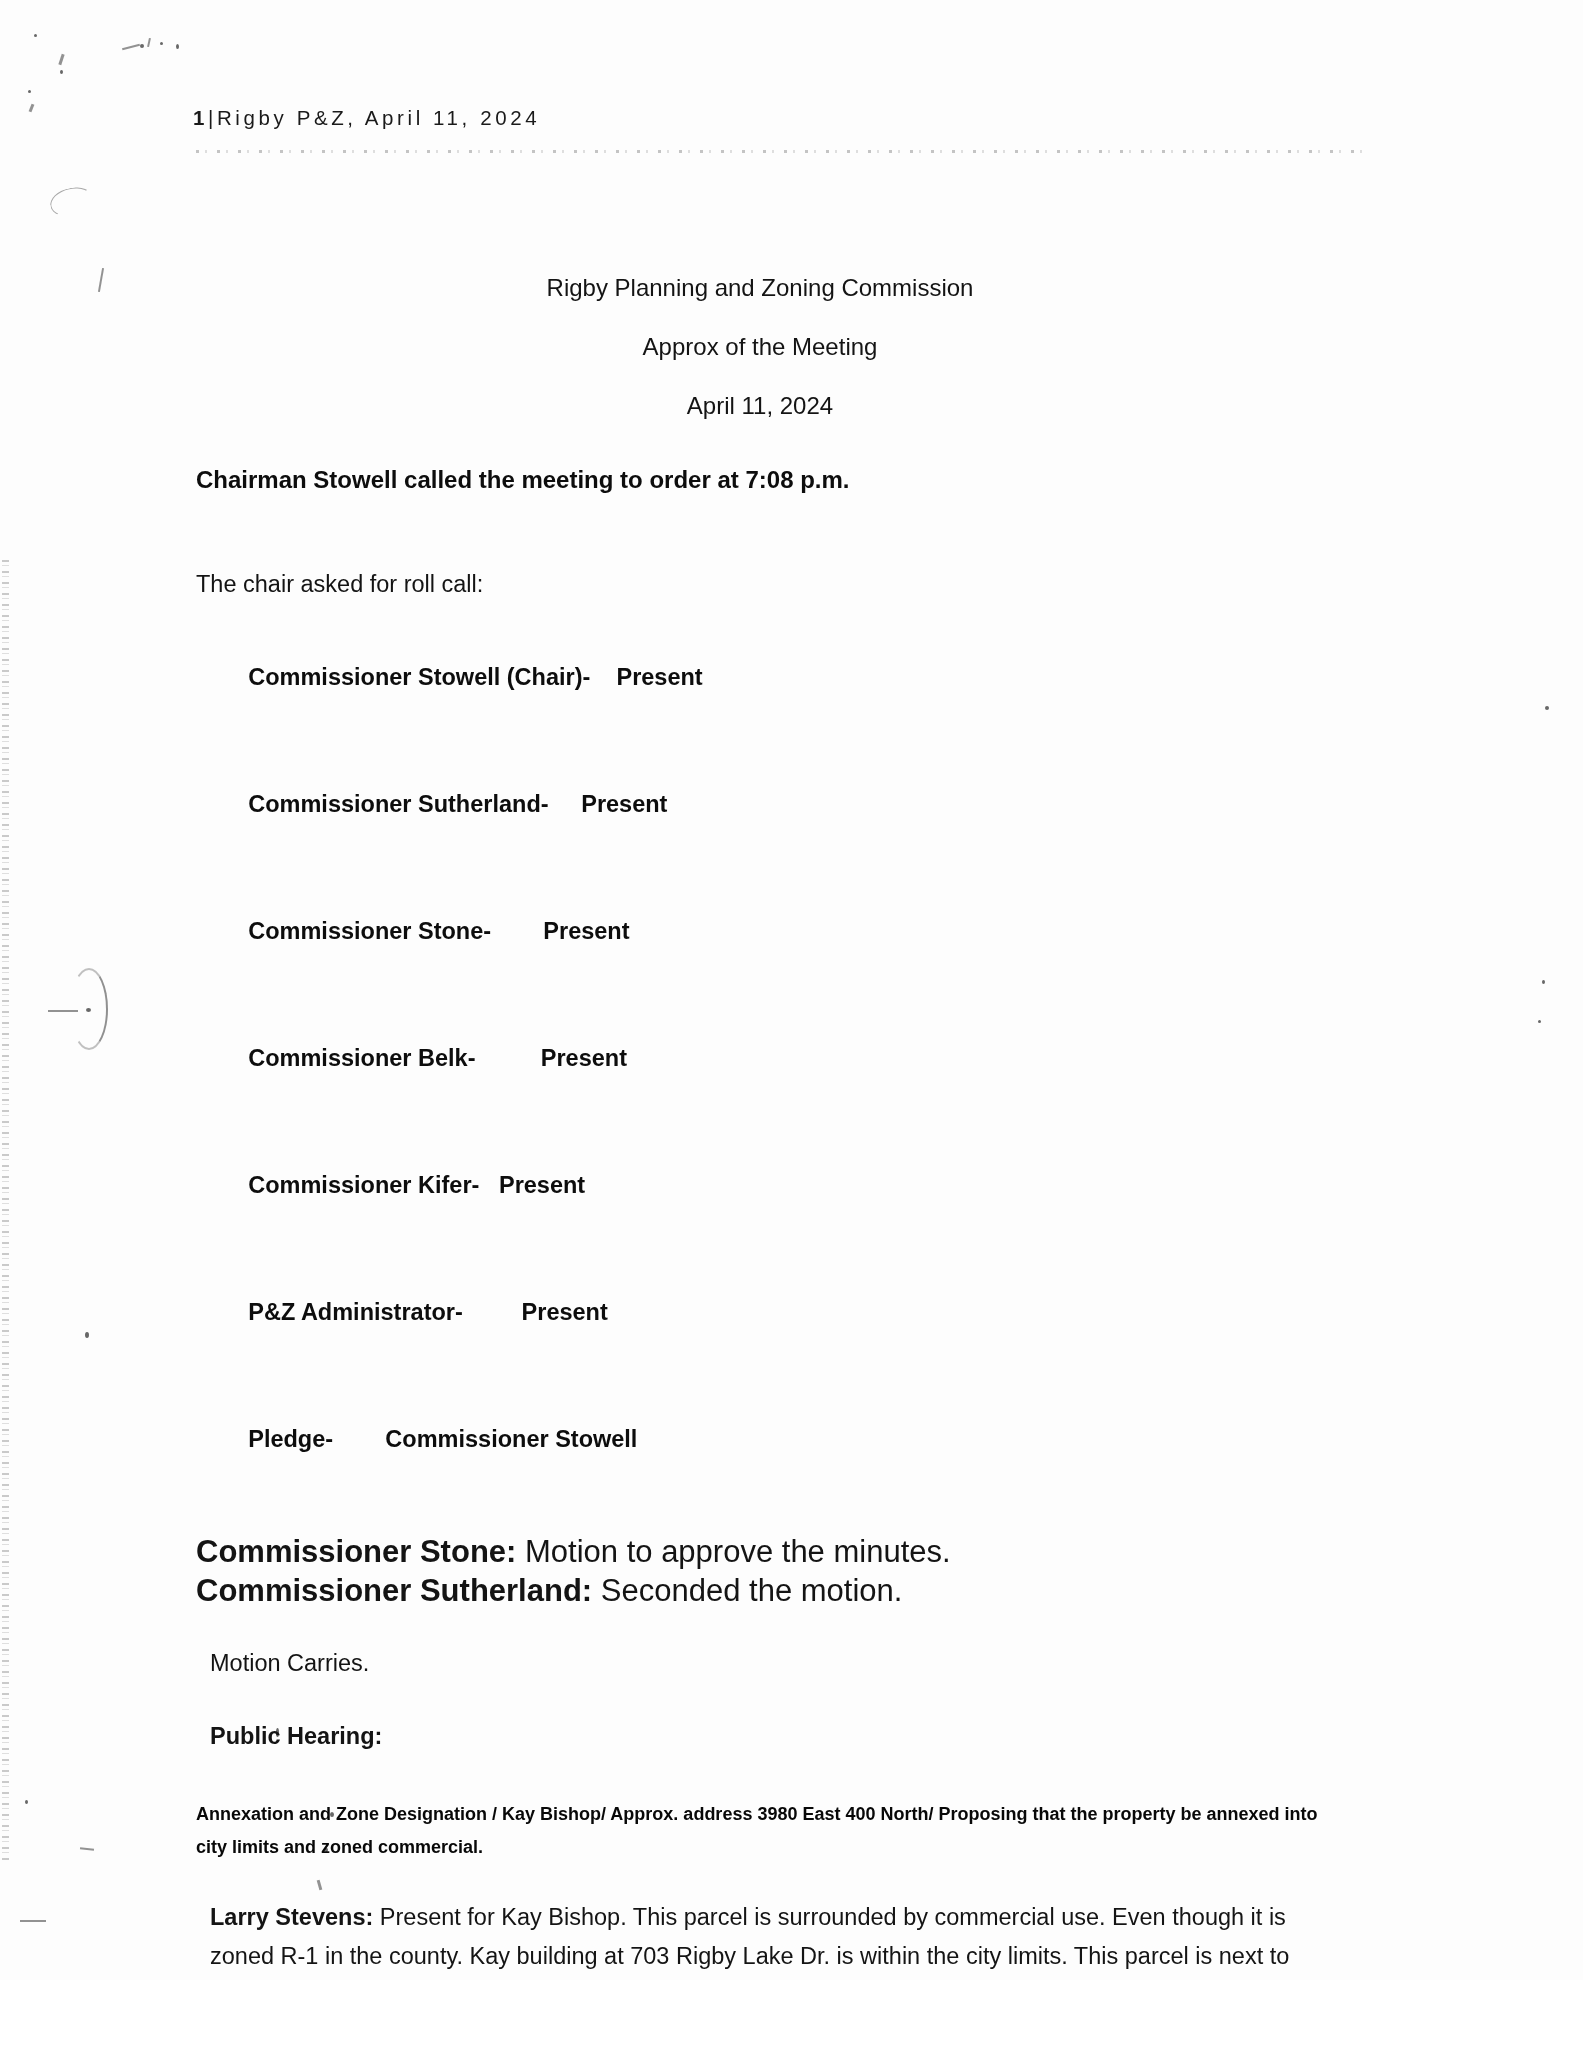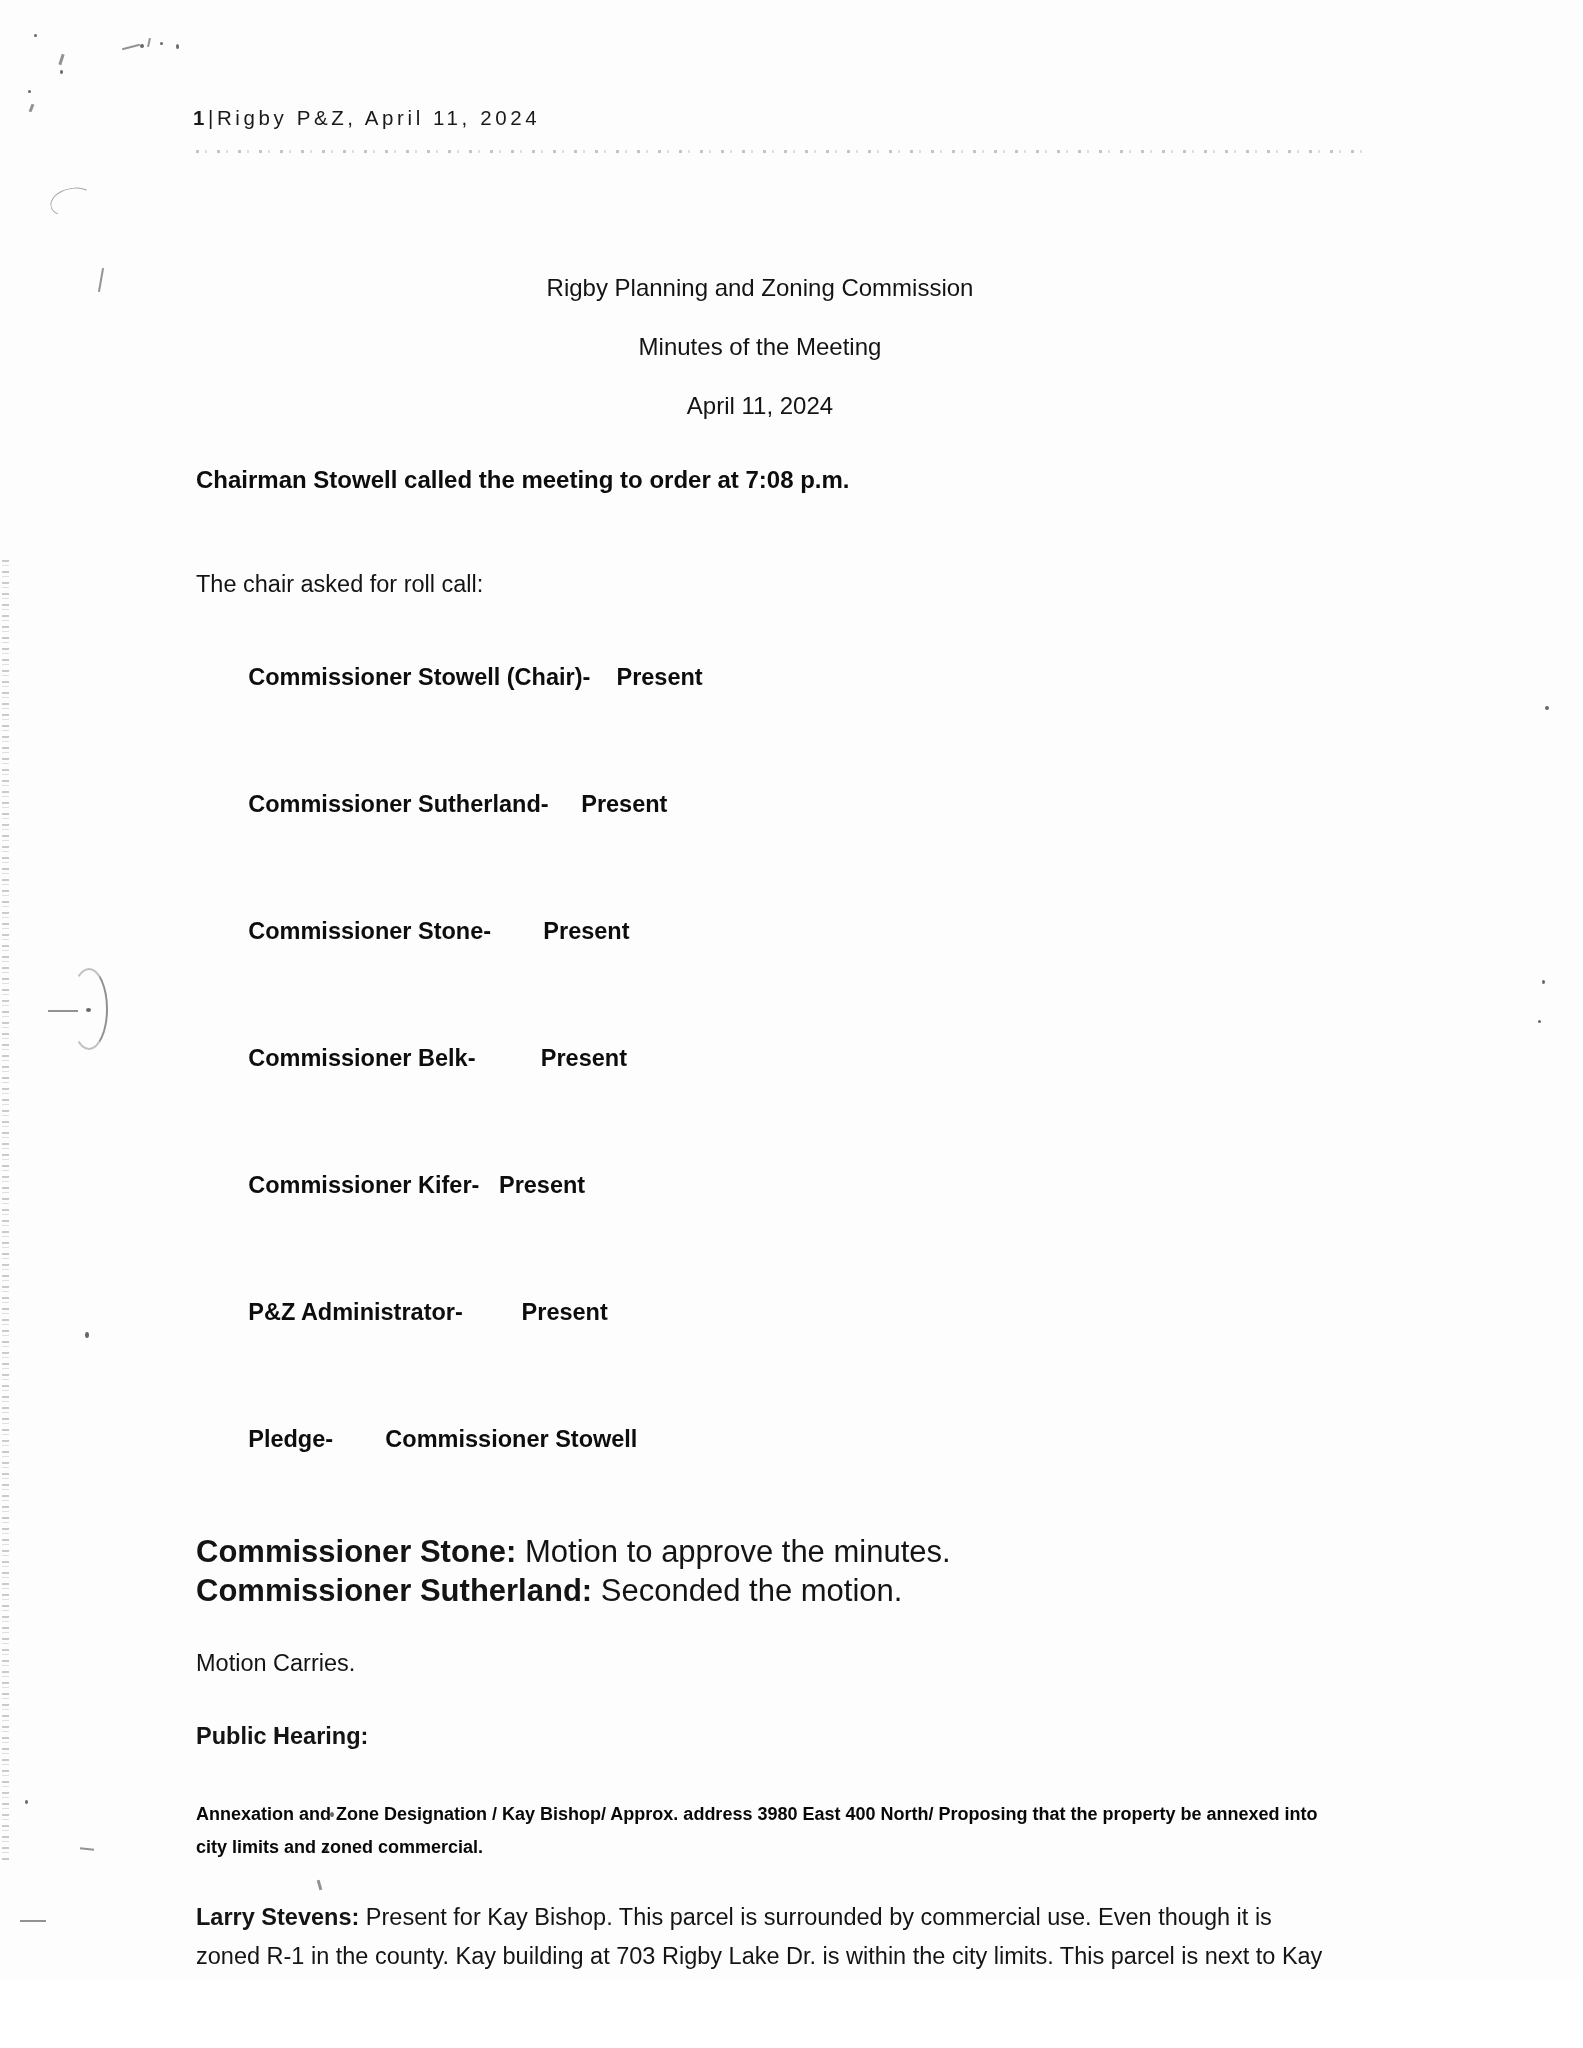--- a/index.html
+++ b/index.html
@@ -101,21 +101,21 @@
     font-size: 24px;
     line-height: 59px;
     color: #141414;
   }
   .title-block { margin-top: 18px; }
 
   .para {
     font-size: 23.5px;
     line-height: 39px;
     color: #141414;
-    margin: 0;
+    margin: 14px;
   }
   .b { font-weight: bold; }
 
   .lead-bold {
     font-size: 24px;
     font-weight: bold;
     line-height: 34px;
     margin-top: 28px;
     color: #0d0d0d;
   }
@@ -187,21 +187,21 @@
 
   <div class="page-header">
     <span class="pnum">1</span><span>|</span><span>Rigby P&amp;Z, April 11, 2024</span>
   </div>
   <div class="header-rule"></div>
 
   <div class="doc">
 
     <div class="title-block">
       <div class="center-line">Rigby Planning and Zoning Commission</div>
-      <div class="center-line">Minutes of the Meeting</div>
+      <div class="center-line">Approx of the Meeting</div>
       <div class="center-line">April 11, 2024</div>
     </div>
 
     <div class="lead-bold">Chairman Stowell called the meeting to order at 7:08 p.m.</div>
 
     <div class="rollcall">
       <div class="roll-intro">The chair asked for roll call:</div>
 
       <div class="roll-row">
         <span>Commissioner Stowell (Chair)-</span><span>    </span><span>Present</span>

